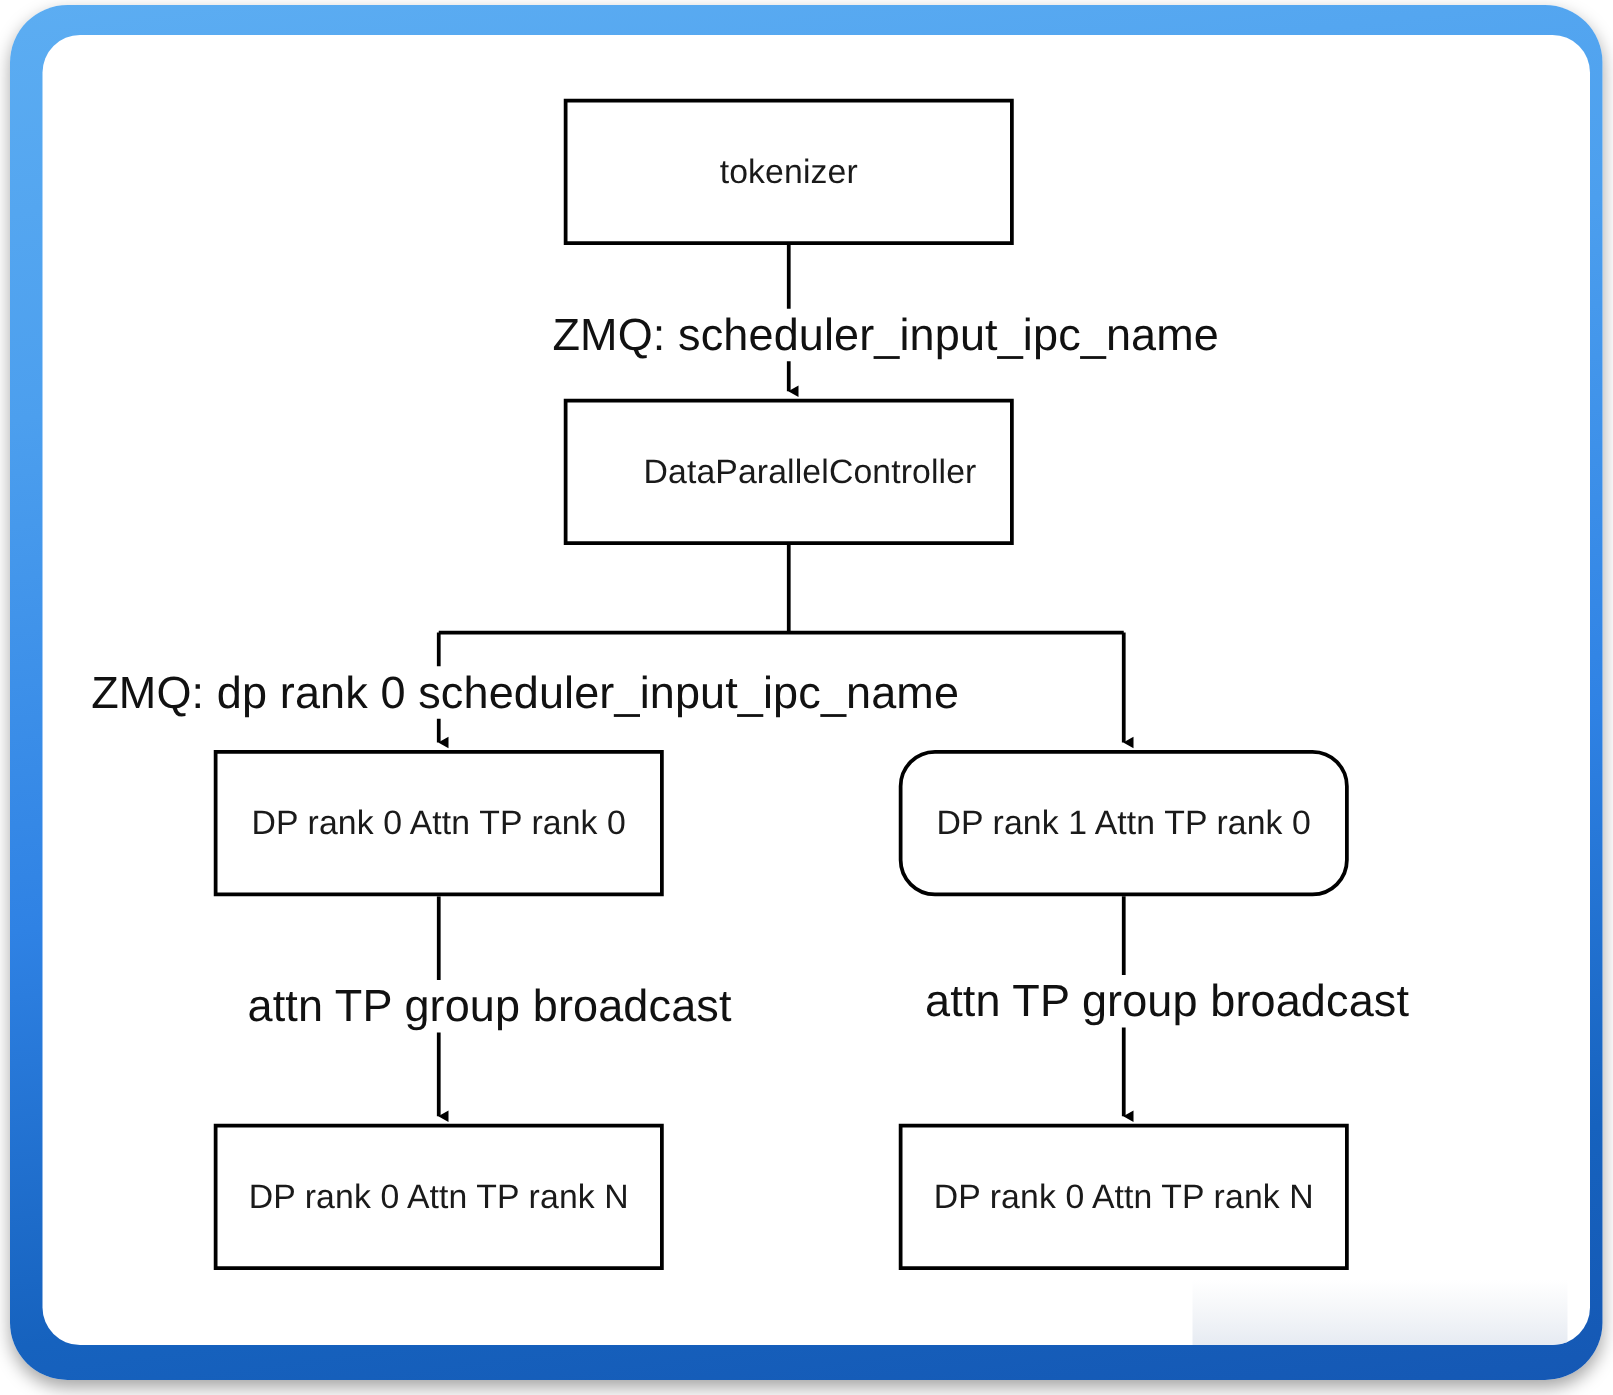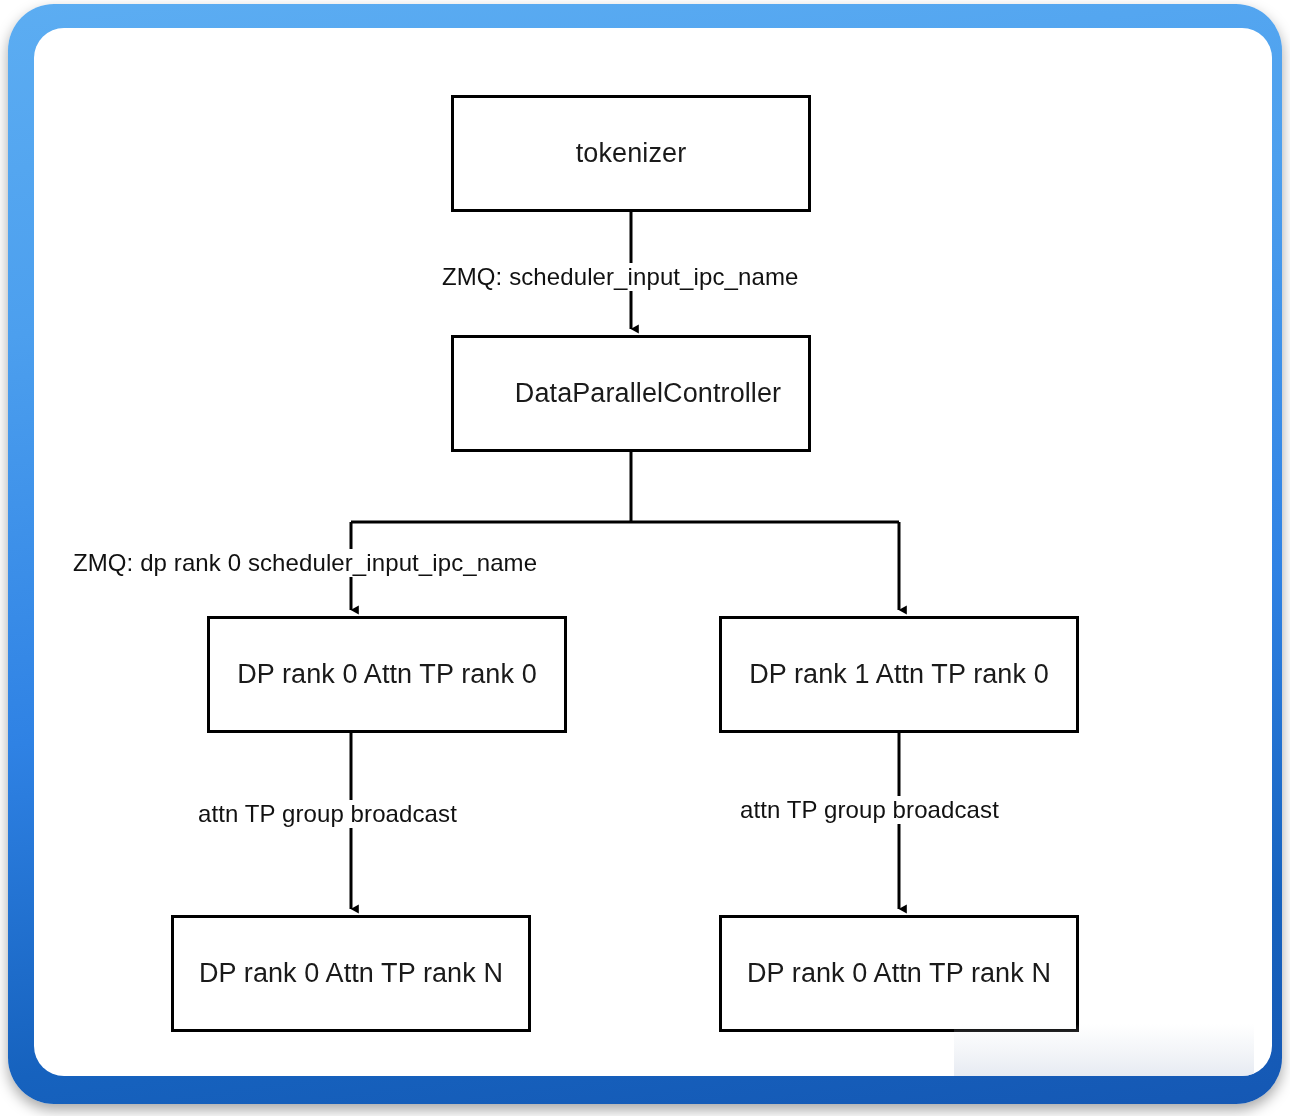--- a/index.html
+++ b/index.html
@@ -36,21 +36,21 @@
     height: 1048px;
     background: #ffffff;
     border-radius: 30px;
     box-sizing: border-box;
     overflow: hidden;
   }
 
   #diagram {
     position: absolute;
     left: 0;
-    top: 16px;
+    top: 0;
     width: 1238px;
     height: 1048px;
     text-decoration: underline;
   }
 
   .node-box {
     position: absolute;
     border: 3px solid #000000;
     background: #ffffff;
     box-sizing: border-box;
@@ -61,21 +61,21 @@
   .node-label {
     font-size: 27px;
     color: #1a1a1a;
     line-height: 1.2;
     white-space: nowrap;
     letter-spacing: 0.1px;
   }
 
   .edge-label {
     position: absolute;
-    font-size: 24px;
+    font-size: 36px;
     color: #111111;
     white-space: nowrap;
     letter-spacing: 0.1px;
     background: #ffffff;
     padding: 0 3px;
   }
 
   
   #watermark {
     position: absolute;
@@ -137,25 +137,25 @@
       </svg>
 
       <div class="node-box" style="left:417px; top:51px; width:360px; height:117px;">
         <span class="node-label">tokenizer</span>
       </div>
 
       <div class="node-box" style="left:417px; top:291px; width:360px; height:117px;padding-left:34px;">
         <span class="node-label">DataParallelController</span>
       </div>
 
-      <div class="node-box" style="left:137px; top:572px; width:360px; height:117px;margin-left:36px;">
+      <div class="node-box" style="left:137px; top:572px; width:360px; height:117px;">
         <span class="node-label">DP rank 0 Attn TP rank 0</span>
       </div>
 
-      <div class="node-box" style="left:685px; top:572px; width:360px; height:117px;">
+      <div class="node-box" style="left:685px; top:572px; width:360px; height:117px;border-radius:29px;">
         <span class="node-label">DP rank 1 Attn TP rank 0</span>
       </div>
 
       <div class="node-box" style="left:137px; top:871px; width:360px; height:117px;">
         <span class="node-label">DP rank 0 Attn TP rank N</span>
       </div>
 
       <div class="node-box" style="left:685px; top:871px; width:360px; height:117px;">
         <span class="node-label">DP rank 0 Attn TP rank N</span>
       </div>

